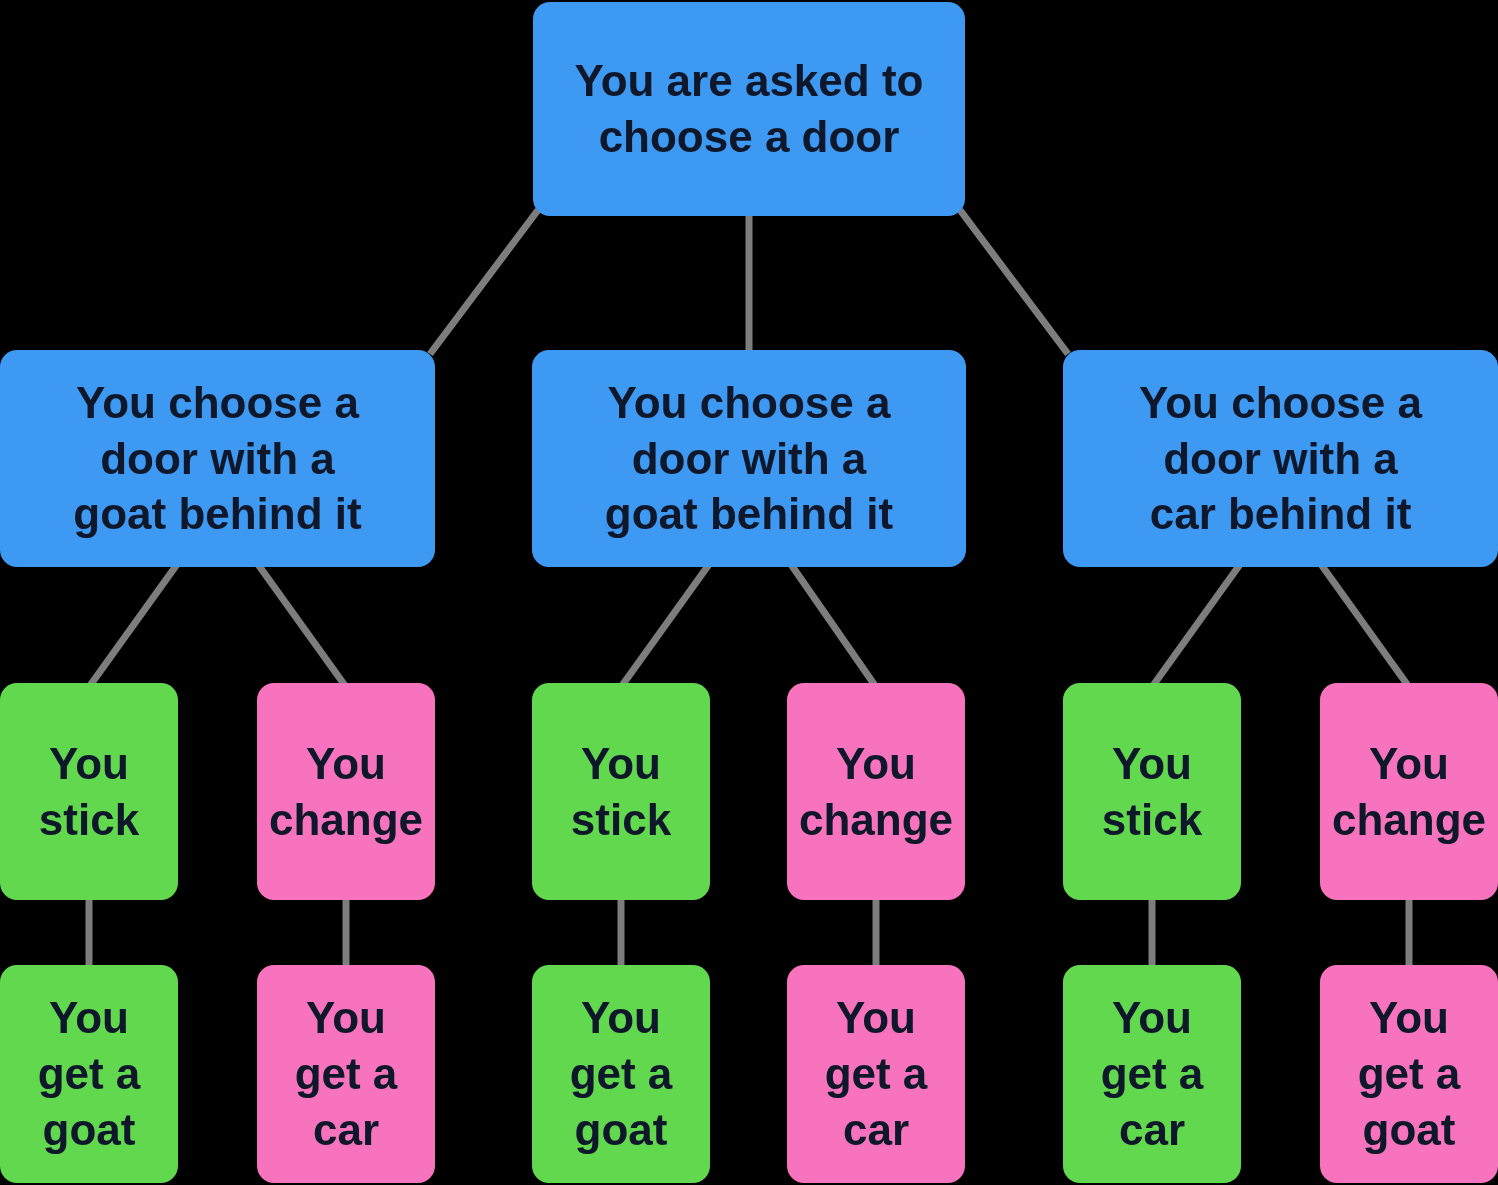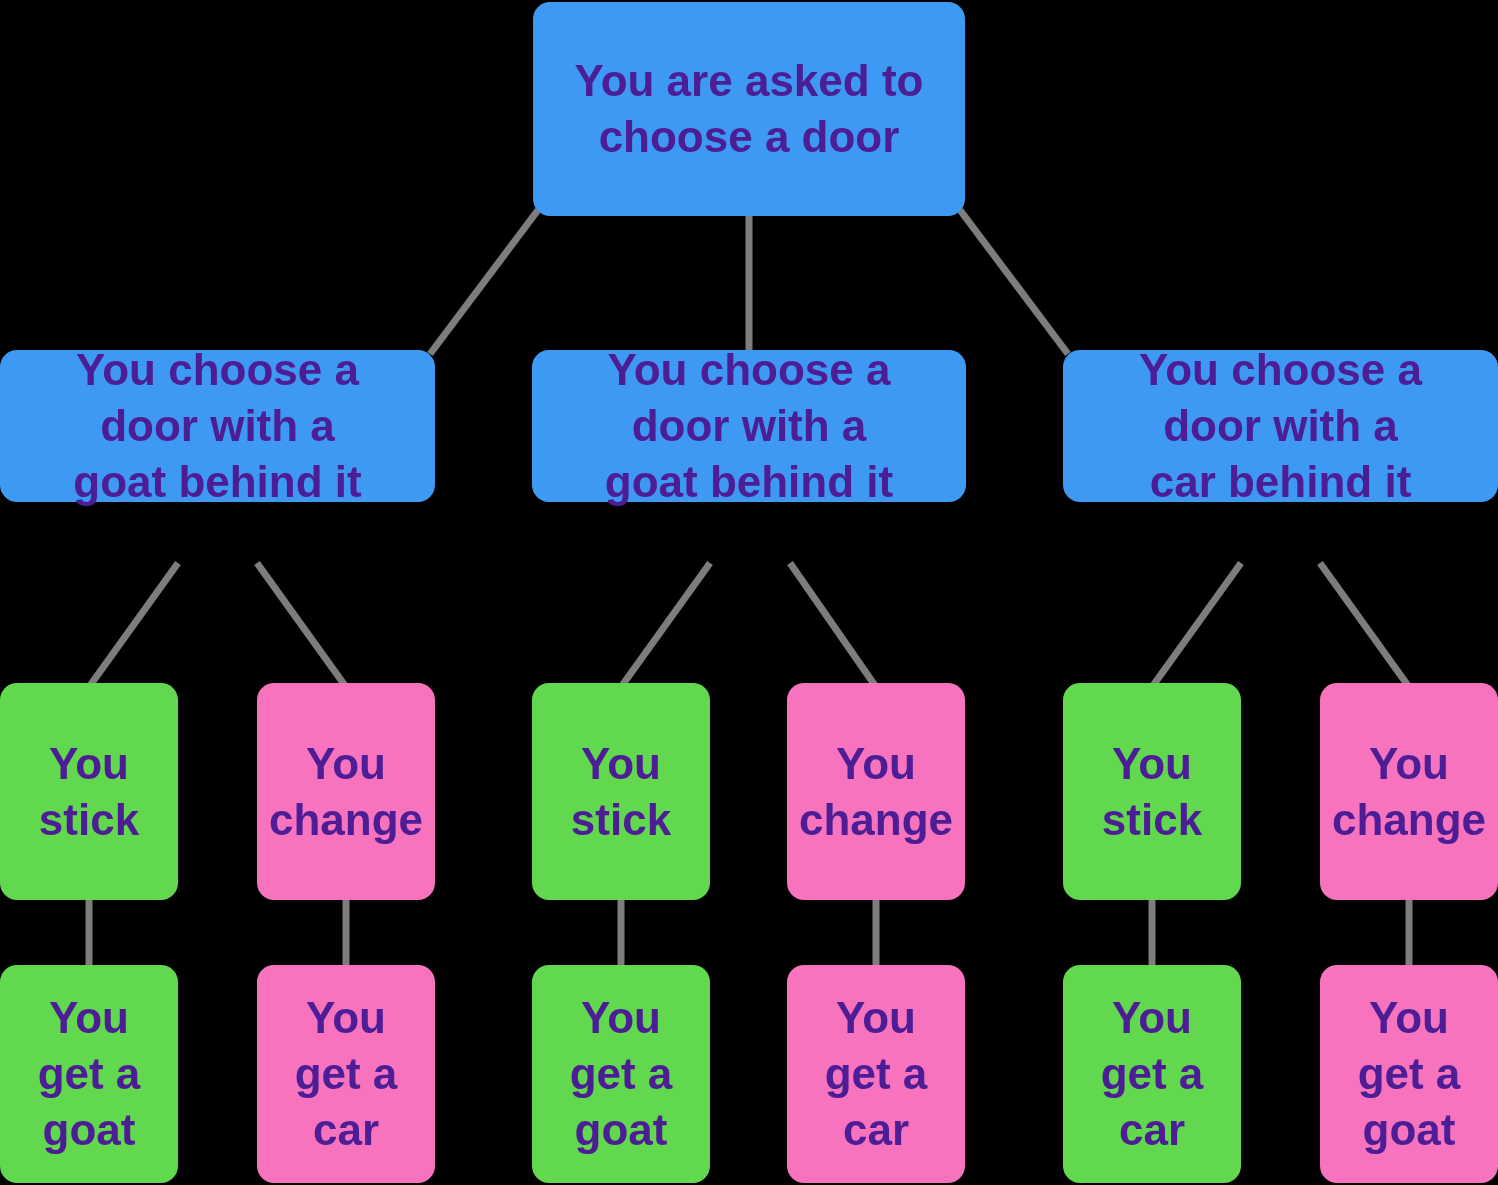--- a/index.html
+++ b/index.html
@@ -22,41 +22,41 @@
     width: 1498px;
     height: 1185px;
   }
   svg.connectors line {
     stroke: #7d7d7d;
     stroke-width: 7;
   }
   .node {
     position: absolute;
     border-radius: 17px;
-    color: #4c1d95;
+    color: #0f172a;
     display: flex;
     align-items: center;
     justify-content: center;
     text-align: center;
     font-size: 44px;
     font-weight: bold;
     line-height: 1.27;
     white-space: pre-line;
     box-sizing: border-box;
     padding: 4px;
   }
   .node.blue  { background: #3e99f2; }
   .node.green { background: #62d84e; }
   .node.pink  { background: #f873be; }
 
   
   .root    { left: 533px;  top: 2px;   width: 432px; height: 214px; }
 
   
-  .lvl2    { top: 350px; height: 152px; }
+  .lvl2    { top: 350px; height: 217px; }
   .c0      { left: 0px;    width: 435px; }
   .c1      { left: 532px;  width: 434px; }
   .c2      { left: 1063px; width: 435px; }
 
   
   .lvl3    { top: 683px; height: 217px; }
   
   .lvl4    { top: 965px; height: 218px; }
 
   .p00 { left: 0px;    width: 178px; }

